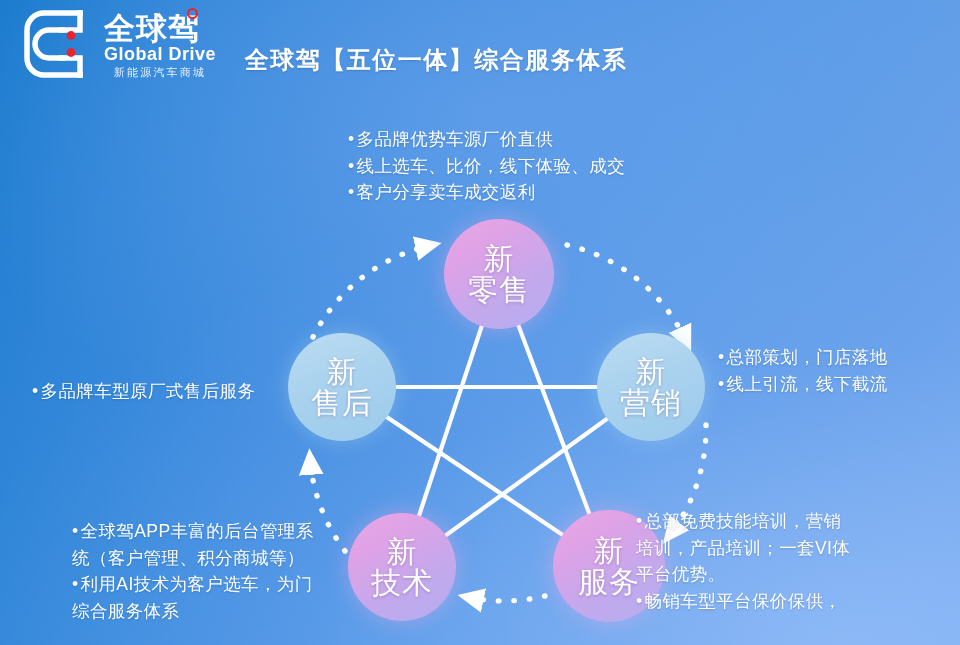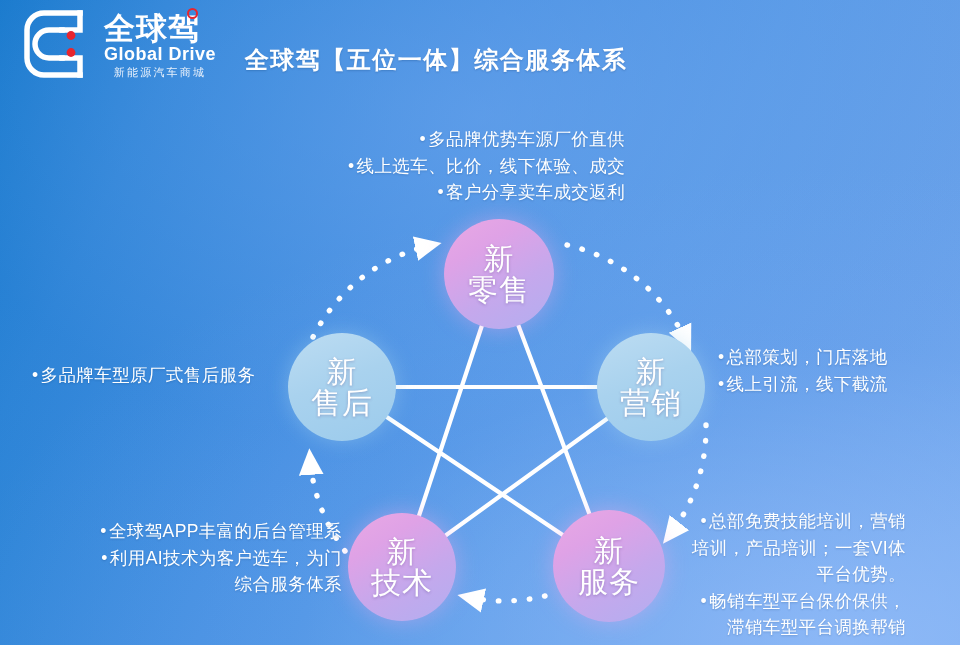--- a/index.html
+++ b/index.html
@@ -41,27 +41,27 @@
     position:absolute;left:0;top:44px;width:872px;text-align:center;
     font-size:24px;font-weight:700;color:#ffffff;letter-spacing:1.5px;
     text-shadow:0 1px 2px rgba(0,40,90,0.22);
   }
 
   
   .txt{
     position:absolute;color:#ffffff;font-size:17.5px;line-height:1.52;
     letter-spacing:0.4px;text-shadow:0 1px 2px rgba(0,45,95,0.22);
   }
-  .txt p{margin:0;white-space:nowrap;text-align:right;}
+  .txt p{margin:0;white-space:nowrap;}
   .txt p.wrap{white-space:normal;}
   .bullet::before{content:"•";margin-right:2px;}
 
   #txt-top{left:348px;top:126px;}
   #txt-right-mid{left:718px;top:344px;}
-  #txt-left-mid{left:32px;top:362px;}
+  #txt-left-mid{left:32px;top:378px;}
   #txt-bottom-left{left:72px;top:518px;width:270px;}
   #txt-bottom-right{left:636px;top:508px;width:270px;}
   #txt-bottom-left p.wrap,#txt-bottom-right p.wrap{white-space:normal;}
 
   
   #diagram{position:absolute;left:0;top:0;width:960px;height:645px;}
   .node{
     position:absolute;border-radius:50%;
     display:flex;flex-direction:column;align-items:center;justify-content:center;
     color:#ffffff;font-size:30px;font-weight:500;line-height:1.05;
@@ -165,25 +165,25 @@
     <p class="bullet">总部策划，门店落地</p>
     <p class="bullet">线上引流，线下截流</p>
   </div>
 
   <div class="txt" id="txt-left-mid">
     <p class="bullet">多品牌车型原厂式售后服务</p>
   </div>
 
   <div class="txt" id="txt-bottom-left">
     <p class="bullet wrap">全球驾APP丰富的后台管理系</p>
+    <p class="wrap">统（客户管理、积分商城等）</p>
     <p class="bullet wrap">利用AI技术为客户选车，为门</p>
     <p class="wrap">综合服务体系</p>
   </div>
 
   <div class="txt" id="txt-bottom-right">
     <p class="bullet wrap">总部免费技能培训，营销</p>
     <p class="wrap">培训，产品培训；一套VI体</p>
     <p class="wrap">平台优势。</p>
     <p class="bullet wrap">畅销车型平台保价保供，</p>
-    <p class="wrap">滞销车型平台调换帮销</p>
   </div>
 
 </div>
 
 </body></html>

